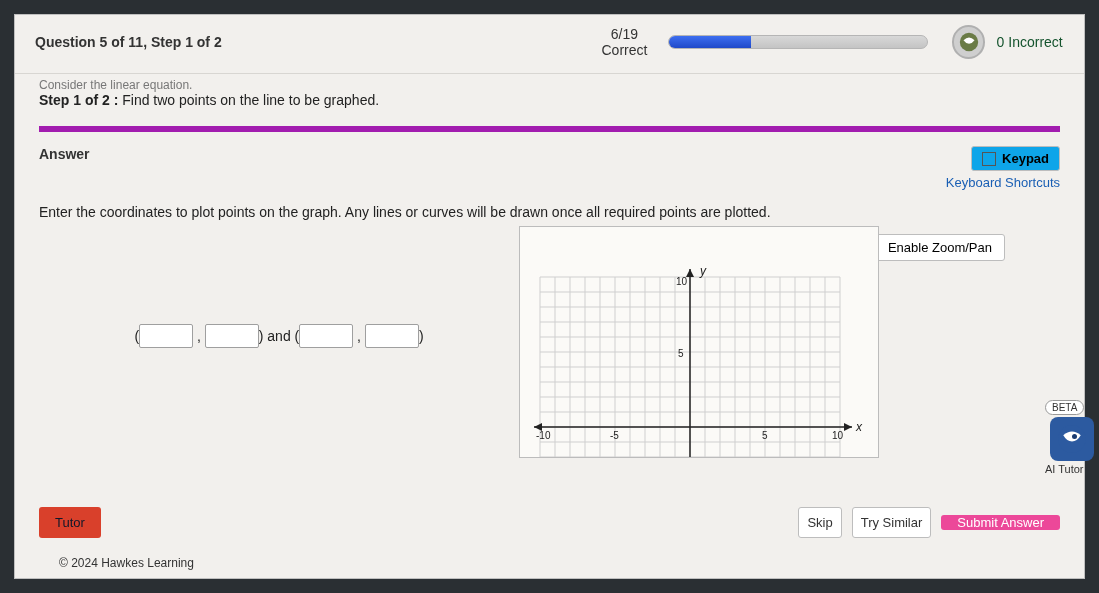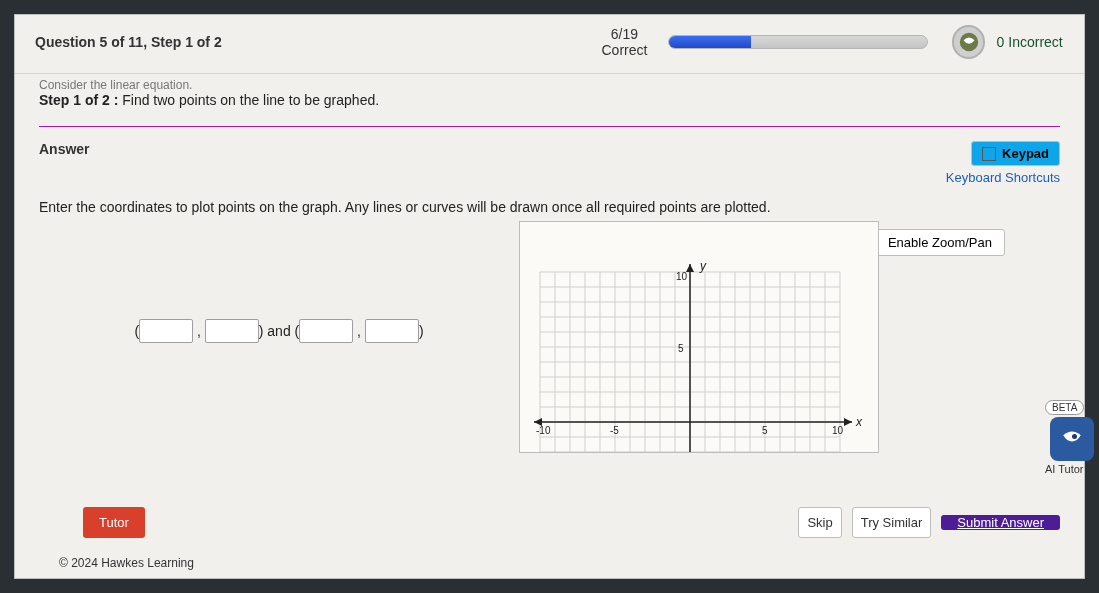--- a/index.html
+++ b/index.html
@@ -44,21 +44,21 @@
   .hawk-badge svg { width:22px;height:22px; }
   .incorrect-block { text-align:center; width:70px; color:#14532d; }
   
   .body { flex:1; padding: 0 24px; position:relative; overflow:hidden; }
   .top-note { font-size:12px; color:#777; margin-top:4px; }
   .equation { text-align:center; font-size:17px; color:#222; margin: 14px 0 18px 0; font-family: "Times New Roman", serif; font-style: italic;}
   .step-text { font-size:14px; color:#222; margin-bottom:18px; }
   .step-text b { font-weight:700; }
   .answer-row {
     display:flex; justify-content:space-between; align-items:flex-start;
-    border-top:1px solid #a21caf; padding-top:14px; margin-bottom:8px;
+    border-top:6px solid #a21caf; padding-top:14px; margin-bottom:8px;
   }
   .answer-label { font-weight:600; font-size:14px; color:#333; }
   .right-tools { text-align:right; font-size:13px; color:#333; }
   .keypad-btn {
     display:inline-flex; align-items:center; gap:6px;
     border:1px solid #bdbdbd; background:#0ea5e9; padding:4px 10px; border-radius:3px;
     font-size:13px; cursor:pointer; margin-bottom:4px;font-weight:bold;
   }
   .keypad-btn .kp-icon { width:14px;height:14px;border:1px solid #555; display:inline-block; }
   .kb-short { color:#1a5fb4; cursor:pointer; }
@@ -84,31 +84,31 @@
     background:#fff; border:1px solid #bdbdbd; padding:5px 12px;
     font-size:13px; border-radius:3px; cursor:pointer;
   }
   .graph-wrap { position:relative; }
   
   .bottom {
     display:flex; align-items:center; padding: 8px 24px 8px 24px;
     gap:10px;
   }
   .tutor-btn {
-    background:#d9402b; color:#ffffff; border:none; padding:8px 16px;
-    font-size:13px; border-radius:3px; cursor:pointer;margin-left:44px;
+    background:#d9402b; color:#0f172a; border:none; padding:8px 16px;
+    font-size:13px; border-radius:3px; cursor:pointer;
   }
   .spacer { flex:1; }
   .plain-btn {
     background:#fff; border:1px solid #bdbdbd; padding:7px 8px;
     font-size:13px; border-radius:3px; cursor:pointer; color:#333;
   }
   .submit-btn {
-    background:#4c1d95; color:#fff; border:none; padding:0 16px;
-    font-size:13px; border-radius:3px; cursor:pointer;text-decoration:underline;
+    background:#ec4899; color:#fff; border:none; padding:0 16px;
+    font-size:13px; border-radius:3px; cursor:pointer;
   }
   .copyright {
     font-size:12px; color:#333; padding: 10px 0 8px 44px;
   }
   
   .ai-tutor {
     position:absolute; right:0; top:400px; width:54px; 
     font-size:11px; color:#333;
   }
   .ai-tutor .beta {

